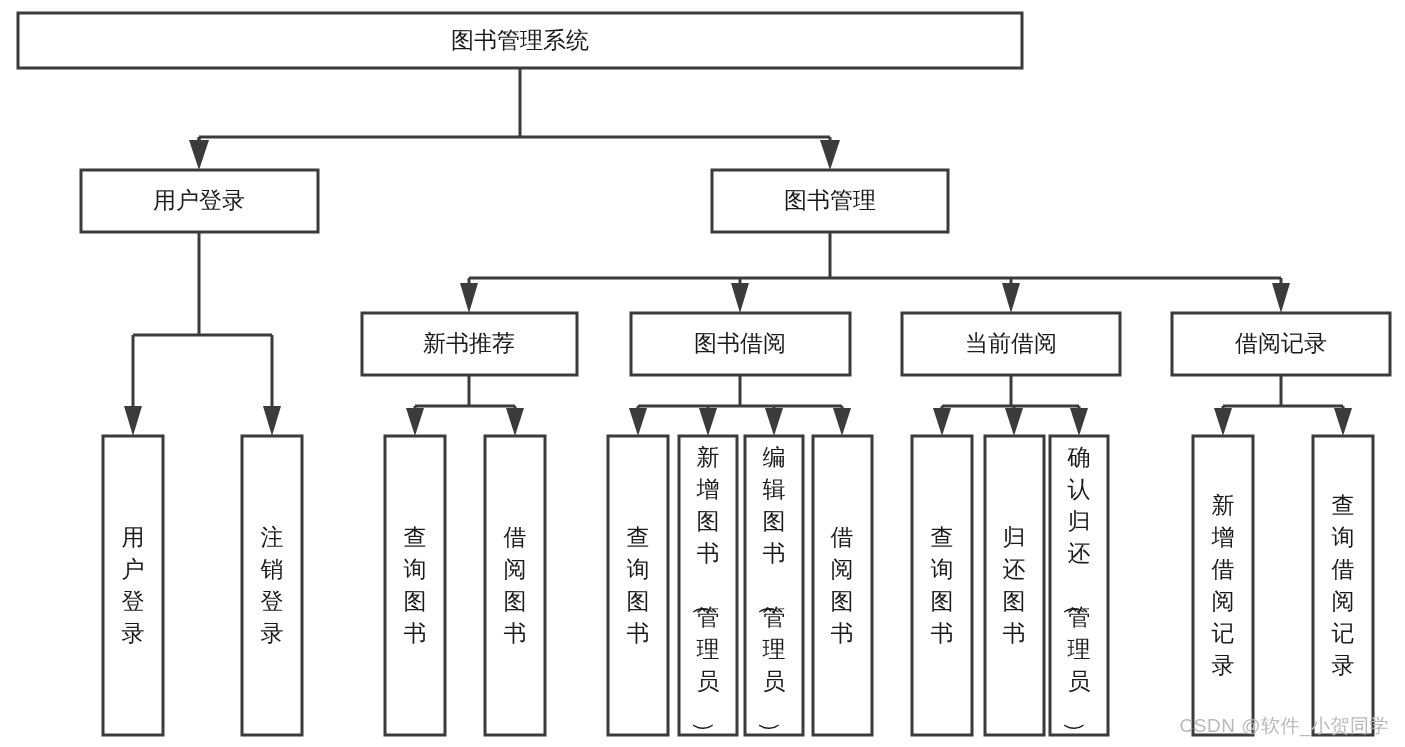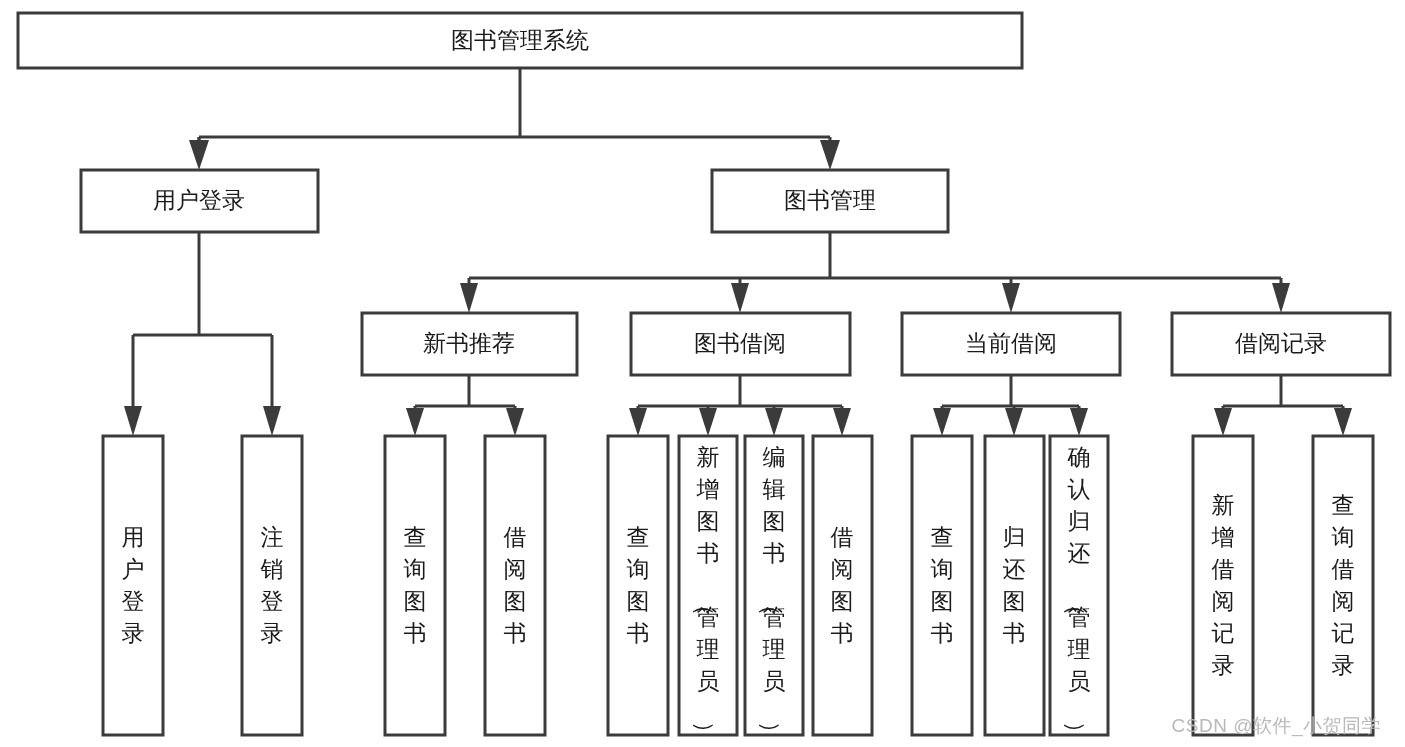--- a/index.html
+++ b/index.html
@@ -50,21 +50,21 @@
     stroke-width: 3;
     fill: none;
     stroke-linecap: butt;
   }
   .arrow-head {
     fill: #3b3b3b;
     stroke: none;
   }
   .watermark {
     position: absolute;
-    right: 24px;
+    right: 16px;
     bottom: 6px;
     font-family: "Liberation Sans", "DejaVu Sans", sans-serif;
     font-size: 19px;
     color: #b9b9b9;
     letter-spacing: 0.5px;
     white-space: nowrap;
     user-select: none;
   }
 </style>
 </head>

